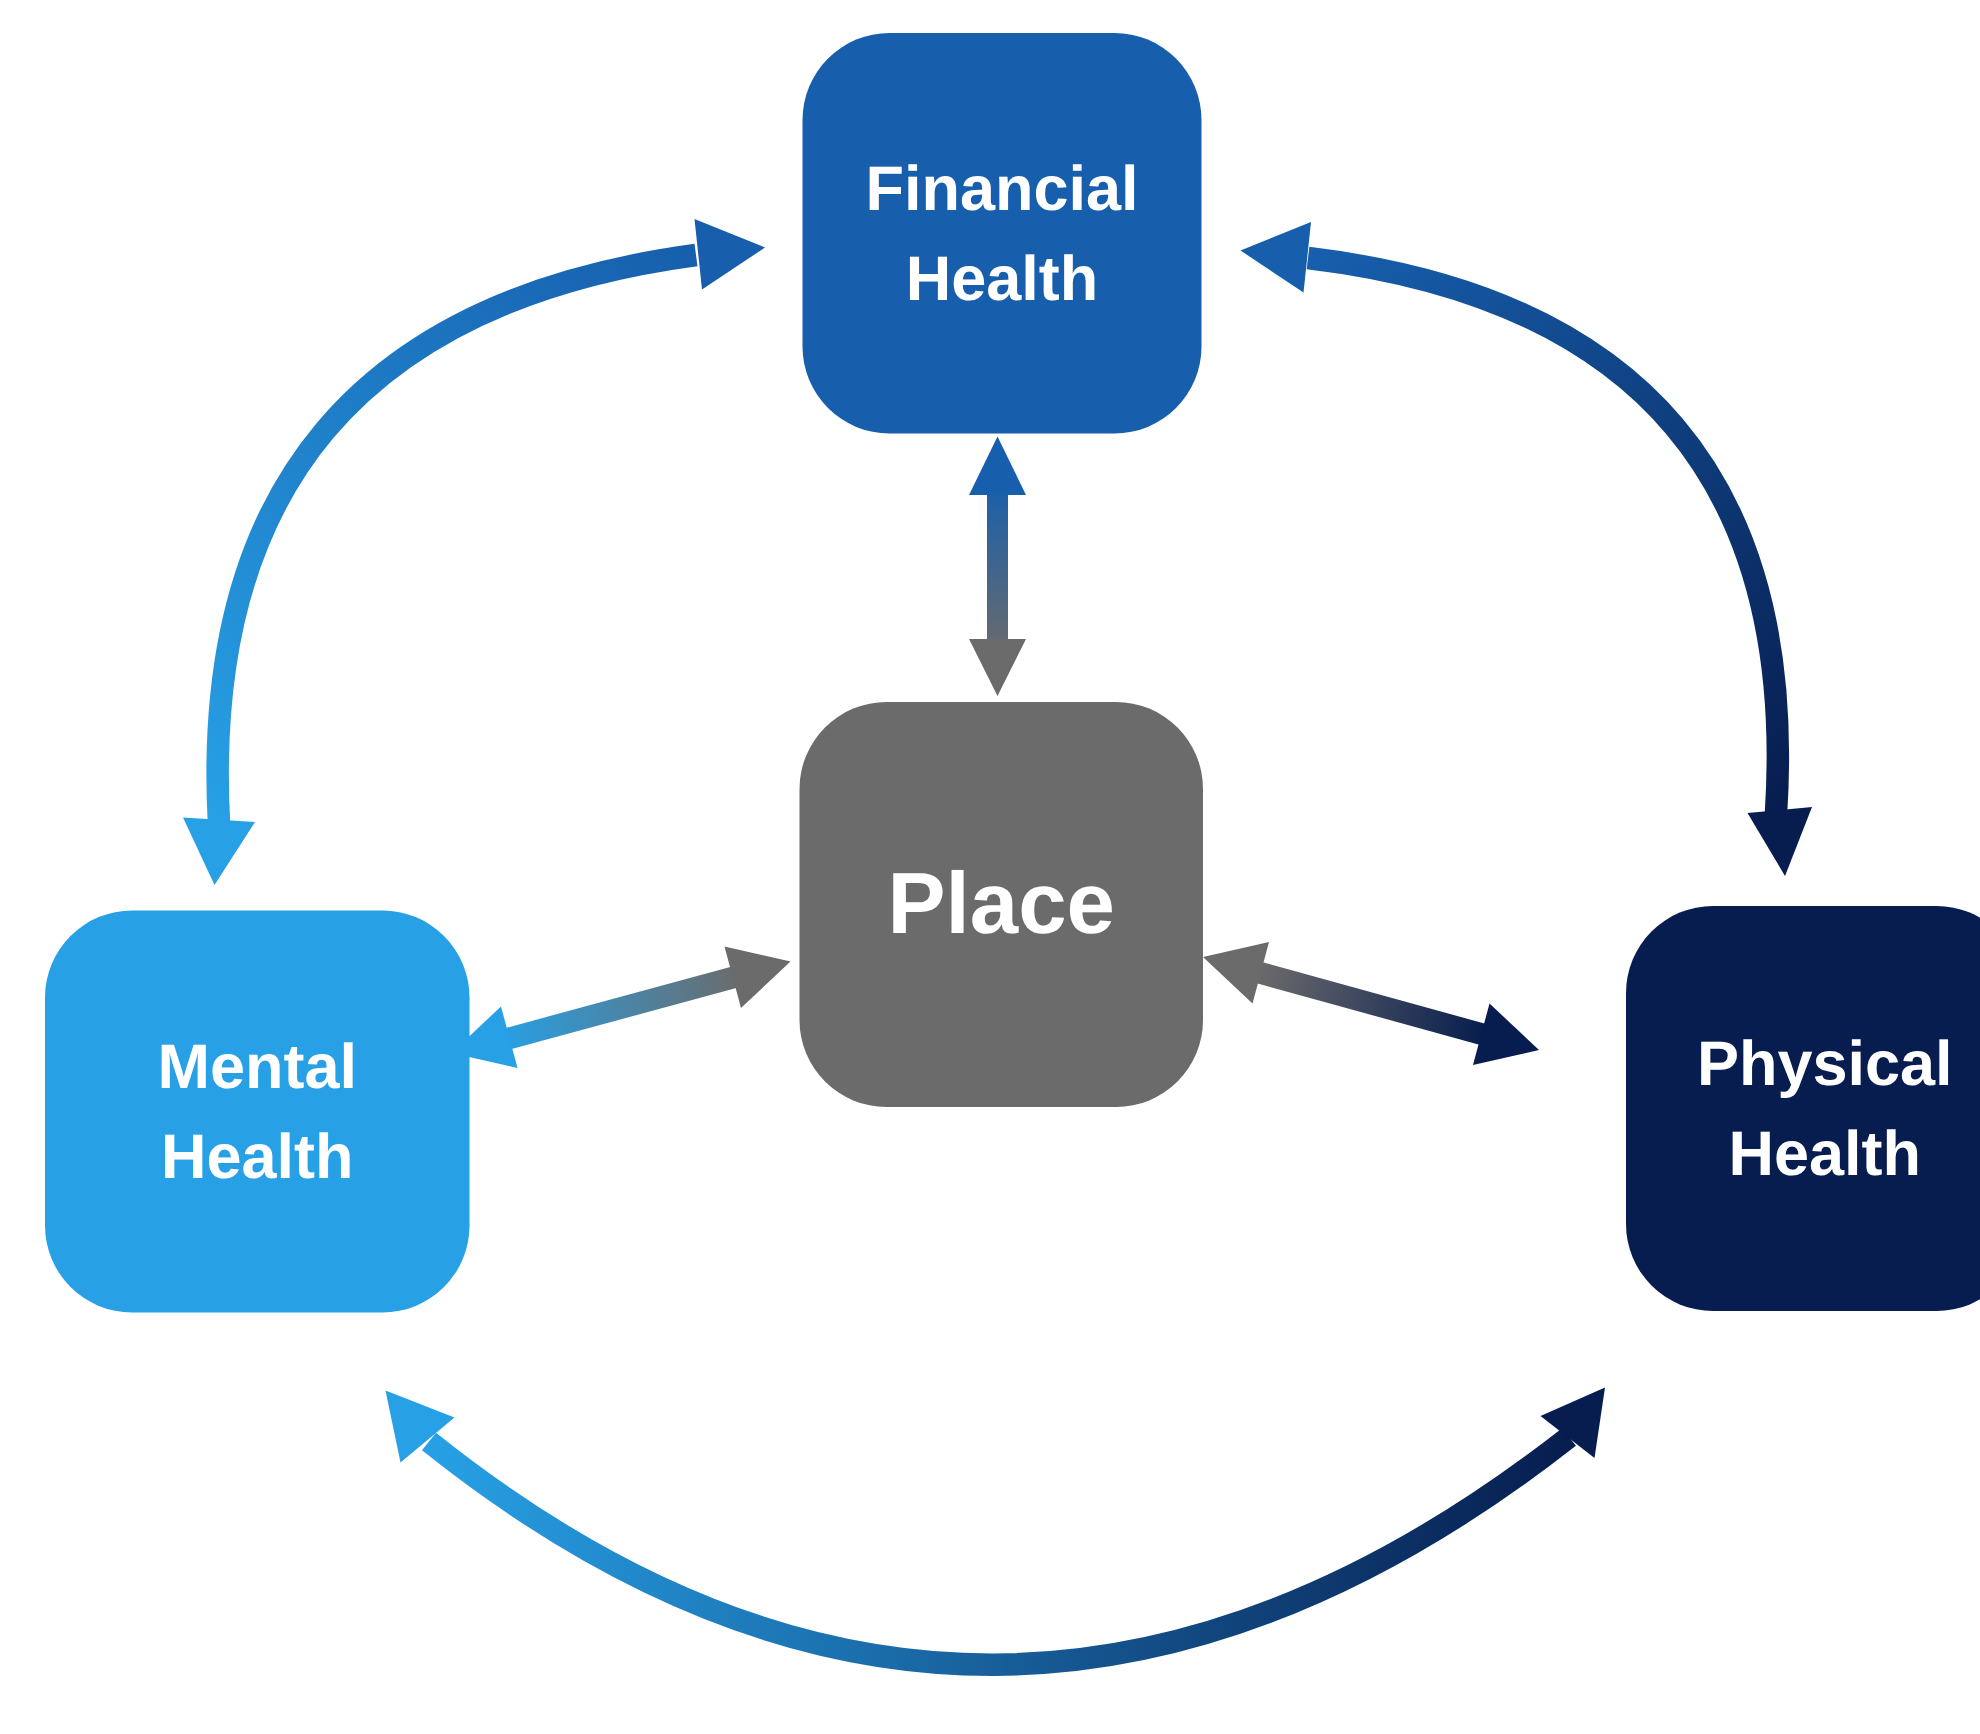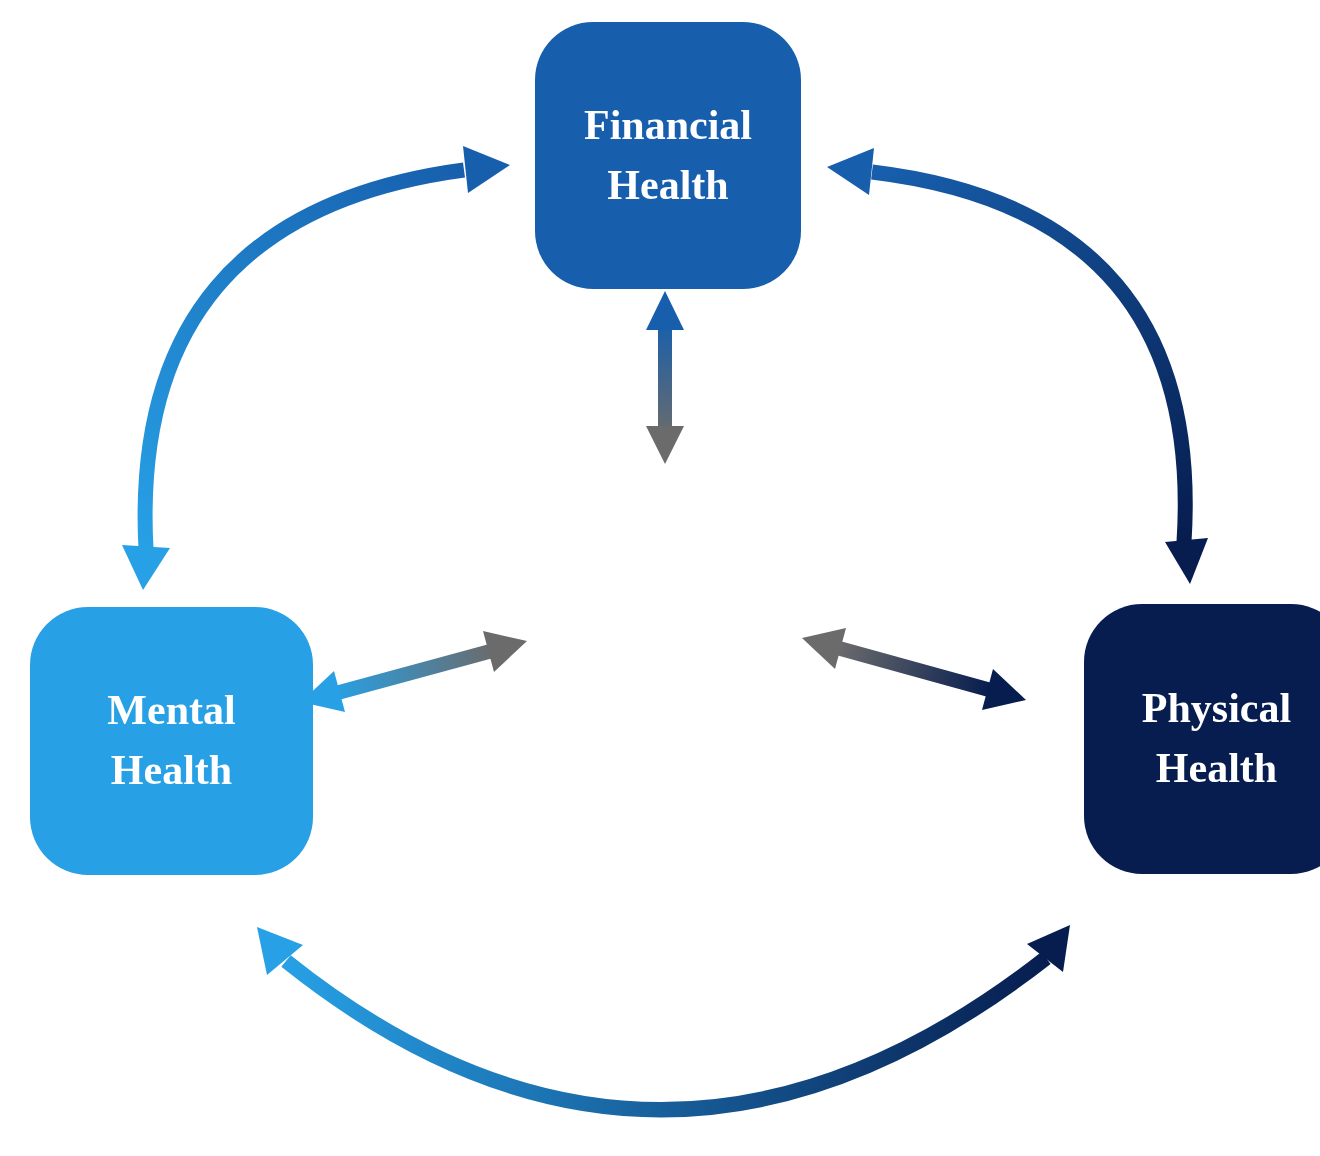--- a/index.html
+++ b/index.html
@@ -1,21 +1,21 @@
 <!DOCTYPE html>
 <html><head>
 <meta charset="utf-8">
 <style>
   html, body { margin: 0; padding: 0; background: #ffffff; }
   #stage {
     position: relative;
     width: 1320px;
     height: 1156px;
     background: #ffffff;
-    font-family: Liberation Serif, serif;
+    font-family: Liberation Sans, sans-serif;
     overflow: hidden;
   }
   #arrow-layer {
     position: absolute;
     left: 0; top: 0;
     width: 1320px; height: 1156px;
   }
   .node {
     position: absolute;
     border-radius: 58px;
@@ -106,20 +106,23 @@
       <polygon points="802,638 846,628 835,669" fill="#6B6B6B"></polygon>
       <polygon points="1026,700 982,710 993,669" fill="#071D4F"></polygon>
     </g>
   </svg>
 
   <div class="node" id="node-financial" style="background: rgb(23, 95, 173);">
     <div class="node-label">Financial
 Health</div>
   </div>
 
+  <div class="node" id="node-place" style="background: rgb(107, 107, 107);">
+    <div class="node-label big">Place</div>
+  </div>
 
   <div class="node" id="node-mental" style="background: rgb(39, 160, 229);">
     <div class="node-label">Mental
 Health</div>
   </div>
 
   <div class="node" id="node-physical" style="background: rgb(7, 29, 79);">
     <div class="node-label">Physical
 Health</div>
   </div>

